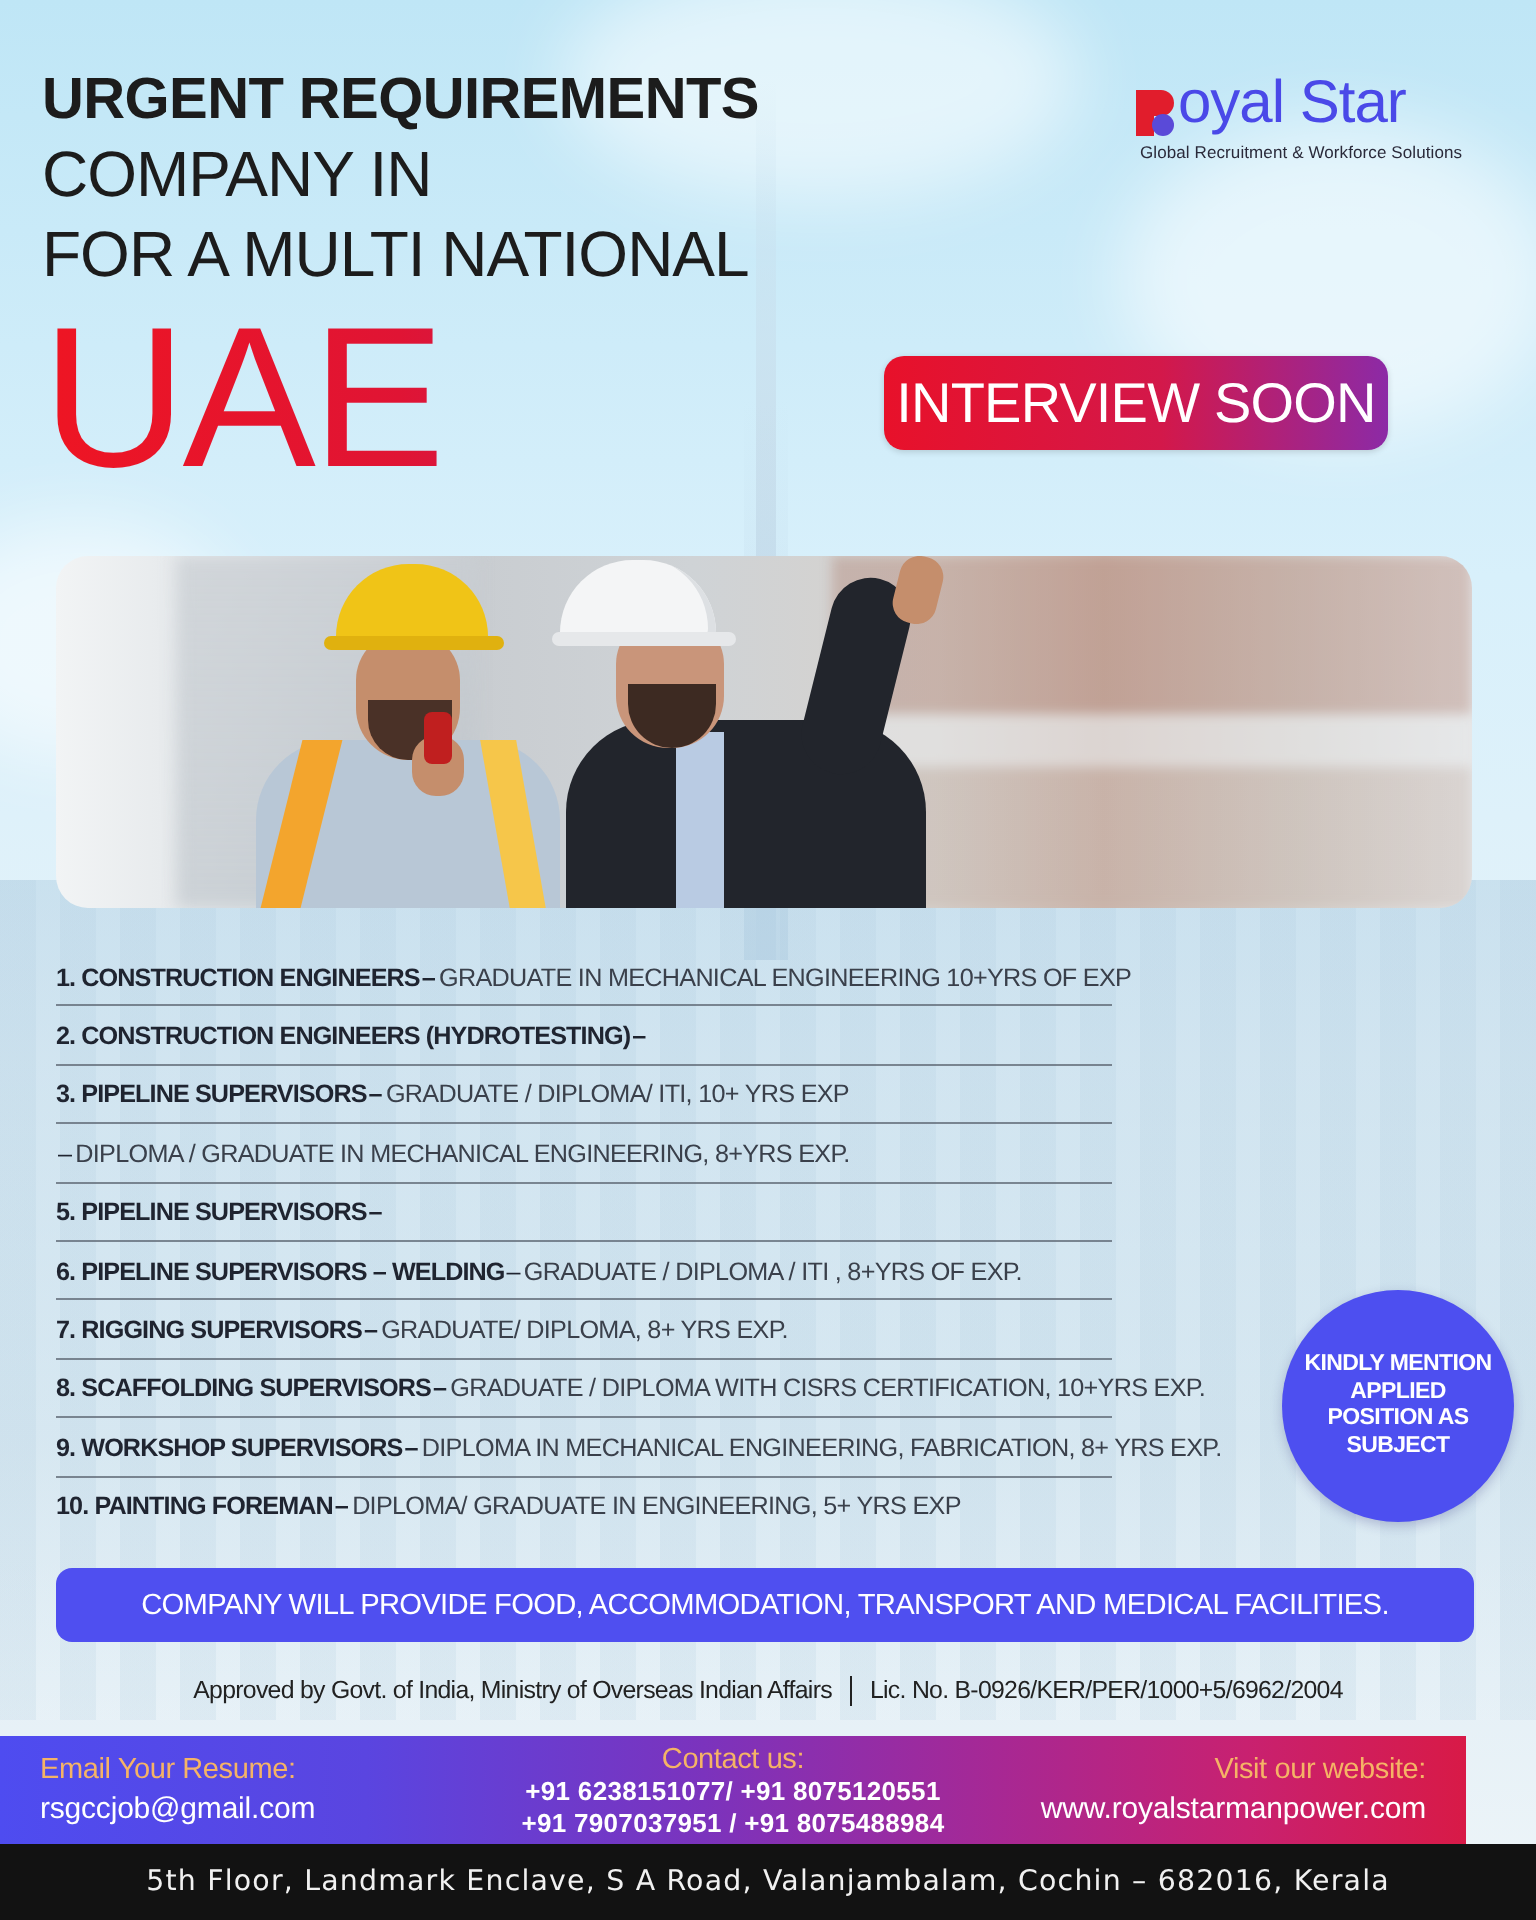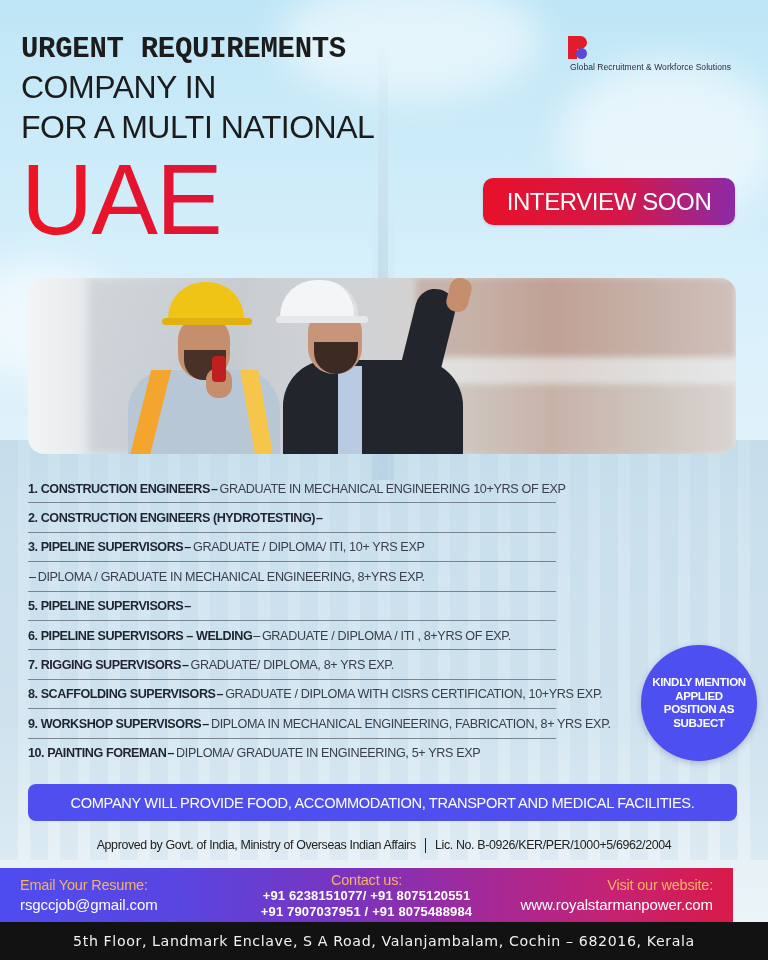--- a/index.html
+++ b/index.html
@@ -16,44 +16,43 @@
       background: linear-gradient(180deg, rgba(220,235,245,0) 0%, rgba(200,222,236,0.8) 40%, rgba(190,215,232,0.9) 100%); }
     .tower2 { position: absolute; left: 372px; top: 200px; width: 22px; height: 280px;
       background: linear-gradient(180deg, rgba(200,222,236,0) 0%, rgba(190,215,232,0.7) 100%); }
     .city { position: absolute; left: 0; right: 0; top: 440px; height: 420px;
       background:
         repeating-linear-gradient(90deg, rgba(170,200,220,0.18) 0 18px, rgba(255,255,255,0) 18px 30px),
         linear-gradient(180deg, rgba(175,205,225,0.45) 0%, rgba(200,222,236,0.35) 60%, rgba(235,244,250,0.2) 100%);
     }
 
     .headline { position: absolute; left: 21px; top: 33px; color: #1c1c1c; }
-    .headline .h1 { font-weight: 700; font-size: 29px; letter-spacing: -0.3px; line-height: 34px; font-family: Liberation Mono, monospace; }
+    .headline .h1 { font-weight: 700; font-size: 29px; letter-spacing: -0.3px; line-height: 34px; }
     .headline .h2 { font-size: 32px; line-height: 40px; letter-spacing: -0.5px; font-weight: 400; }
     .headline .uae {
       font-size: 100px; line-height: 92px; font-weight: 400; letter-spacing: -2px;
       margin-top: 6px;
       background: linear-gradient(90deg, #ee1523 0%, #e01434 50%, #b5236c 100%);
       -webkit-background-clip: text; background-clip: text; color: transparent;
     }
 
     .logo { position: absolute; left: 568px; top: 36px; }
     .logo .brand { display: flex; align-items: flex-end; font-size: 30px; line-height: 32px; color: #4a49e8; letter-spacing: -0.5px; }
     .logo .r-mark { position: relative; width: 20px; height: 23px; margin-right: 1px; }
     .logo .r-mark .stem { position: absolute; left: 0; top: 0; width: 9px; height: 23px; background: #e11d2c; }
     .logo .r-mark .bowl { position: absolute; left: 5px; top: 0; width: 14px; height: 13px; border-radius: 0 8px 8px 0; background: #e11d2c; }
     .logo .r-mark .dot { position: absolute; left: 8px; top: 12px; width: 11px; height: 11px; border-radius: 50%; background: #5a4ad8; }
     .logo .tagline { font-size: 8.5px; color: #2a2a3a; margin-top: 3px; margin-left: 2px; letter-spacing: 0.05px; }
 
     .interview-btn {
       position: absolute; left: 442px; top: 178px; width: 252px; height: 47px;
-      border-radius: 10px; color: #fff; font-size: 24px; letter-spacing: -0.4px;
+      border-radius: 10px; color: #fff; font-size: 28px; letter-spacing: -0.4px;
       display: flex; align-items: center; justify-content: center;
       background: linear-gradient(90deg, #e8112a 0%, #d3184a 55%, #8c2aa6 100%);
       box-shadow: 0 1px 3px rgba(0,0,0,0.15);
-      margin-left: 41px;
     }
 
     .photo {
       position: absolute; left: 28px; top: 278px; width: 708px; height: 176px;
       border-radius: 16px; overflow: hidden;
       background: linear-gradient(90deg, #f2f4f5 0%, #dfe3e6 14%, #c9cdd1 30%, #cfd3d6 45%, #d7d2cd 62%, #cdb7ad 74%, #d6d1cc 88%, #e6e7e8 100%);
     }
     .photo .bldg { position: absolute; right: 0; top: 0; width: 320px; height: 176px;
       background:
         linear-gradient(180deg, rgba(170,120,105,0.35) 0 45%, rgba(230,232,233,0.6) 45% 60%, rgba(190,170,160,0.3) 60% 100%);
@@ -152,20 +151,21 @@
   <div class="uae">UAE</div>
 </div>
 
 <div class="logo">
   <div class="brand">
     <span class="r-mark">
       <span class="stem"></span>
         <span class="bowl"></span>
         <span class="dot"></span>
     </span>
+    <span>oyal Star</span>
   </div>
   <div class="tagline">Global Recruitment &amp; Workforce Solutions</div>
 </div>
 
 <div class="interview-btn">INTERVIEW SOON</div>
 
 <div class="photo">
   <div class="bldg-left"></div>
   <div class="bldg"></div>
   <div class="p1-body"></div>

